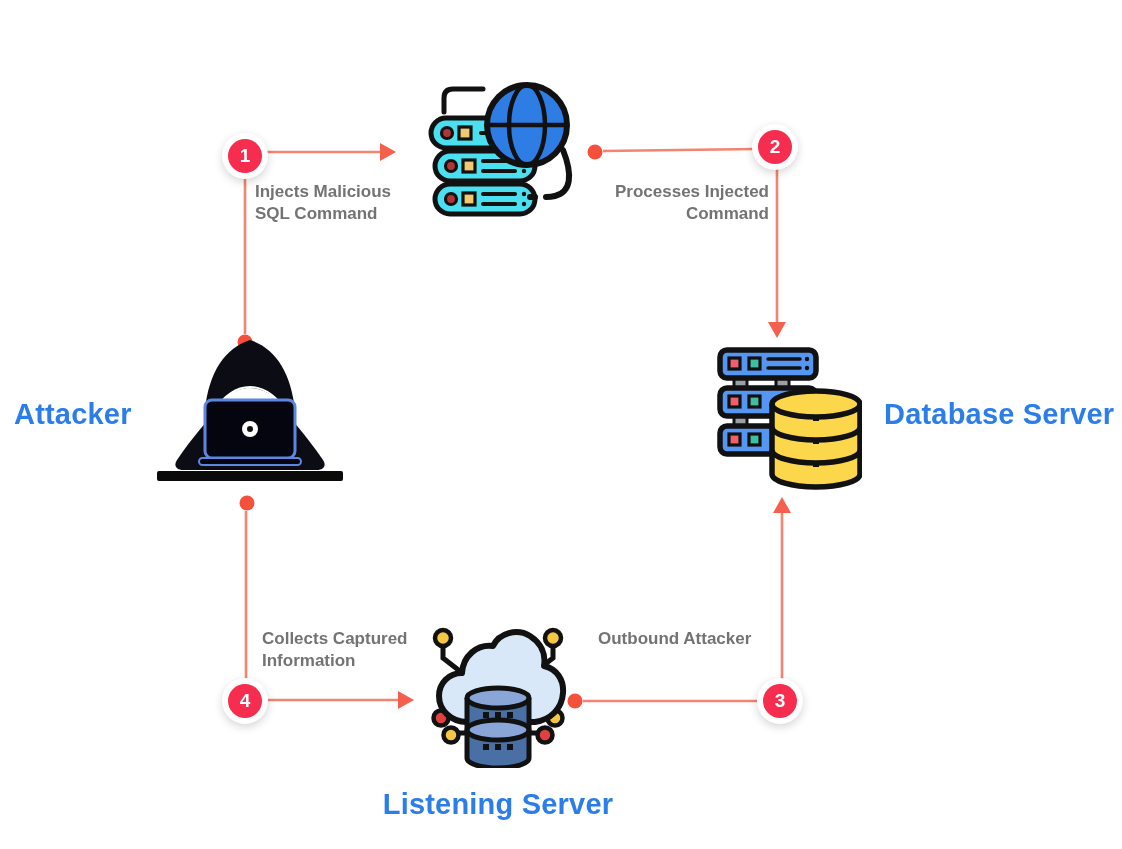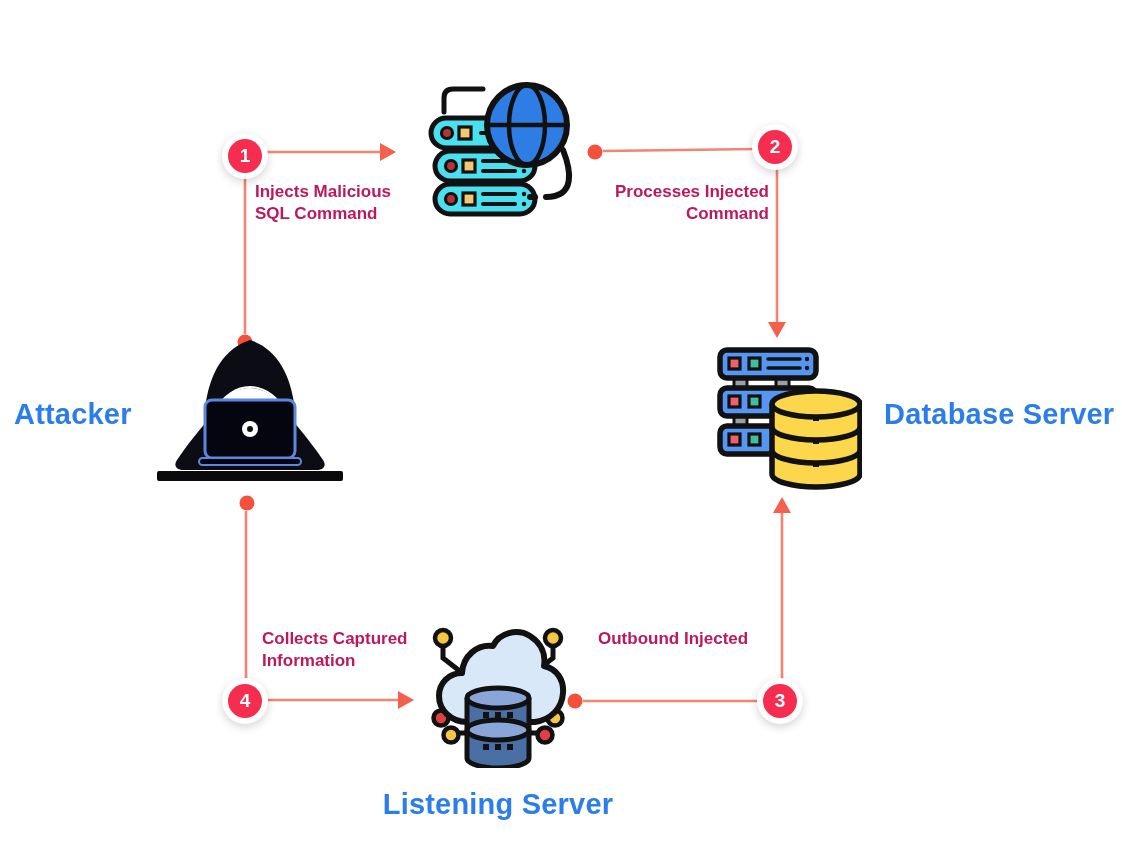--- a/index.html
+++ b/index.html
@@ -19,21 +19,21 @@
     color:#2b7de9;
     letter-spacing:0.2px;
     white-space:nowrap;
     text-align:right;
   }
   .node-label.center { text-align:center; }
   .step-label {
     position:absolute;
     font-size:17px;
     font-weight:700;
-    color:#be185d;
+    color:#737373;
     line-height:22px;
   }
   .badge {
     position:absolute;
     width:46px; height:46px;
     border-radius:50%;
     background:#ffffff;
     box-shadow:0 3px 9px rgba(20,20,20,0.18);
     display:flex; align-items:center; justify-content:center;
   }
@@ -216,16 +216,16 @@
   <div class="badge" style="left:222px; top:678px;">
     <div class="badge-inner">4</div>
   </div>
 
   <div class="node-label" style="left:14px; top:398px;">Attacker</div>
   <div class="node-label" style="left:884px; top:398px;">Database Server</div>
   <div class="node-label center" style="left:378px; top:788px; width:240px;">Listening Server</div>
 
   <div class="step-label" style="left:255px; top:181px; width:160px;">Injects Malicious SQL Command</div>
   <div class="step-label" style="left:594px; top:181px; width:175px;text-align:right;">Processes Injected Command</div>
-  <div class="step-label" style="left:598px; top:628px; width:180px;">Outbound Injected</div>
+  <div class="step-label" style="left:598px; top:628px; width:180px;">Outbound Attacker</div>
   <div class="step-label" style="left:262px; top:628px; width:165px;">Collects Captured Information</div>
 
 </div>
 
 </body></html>

